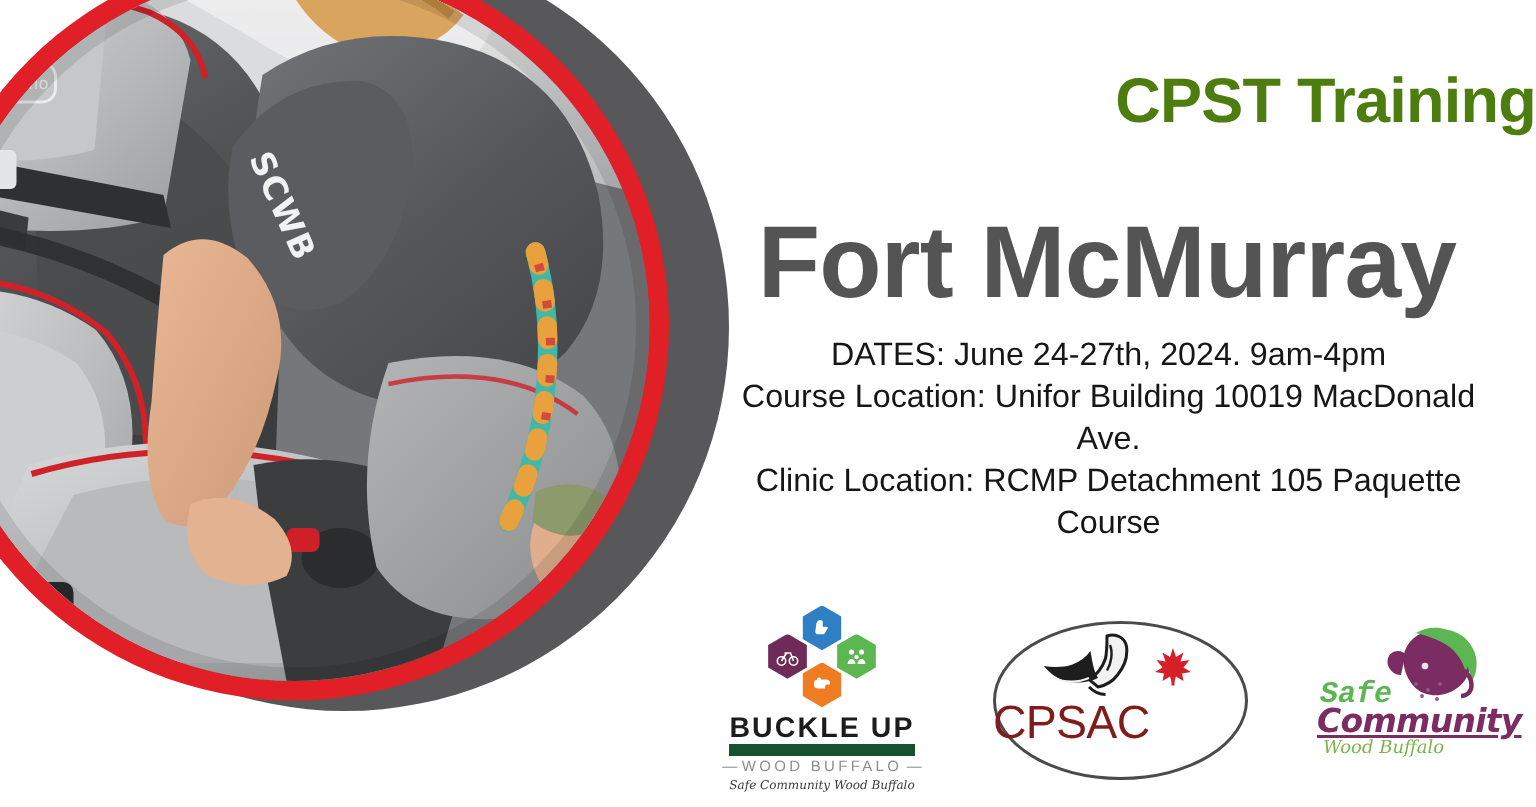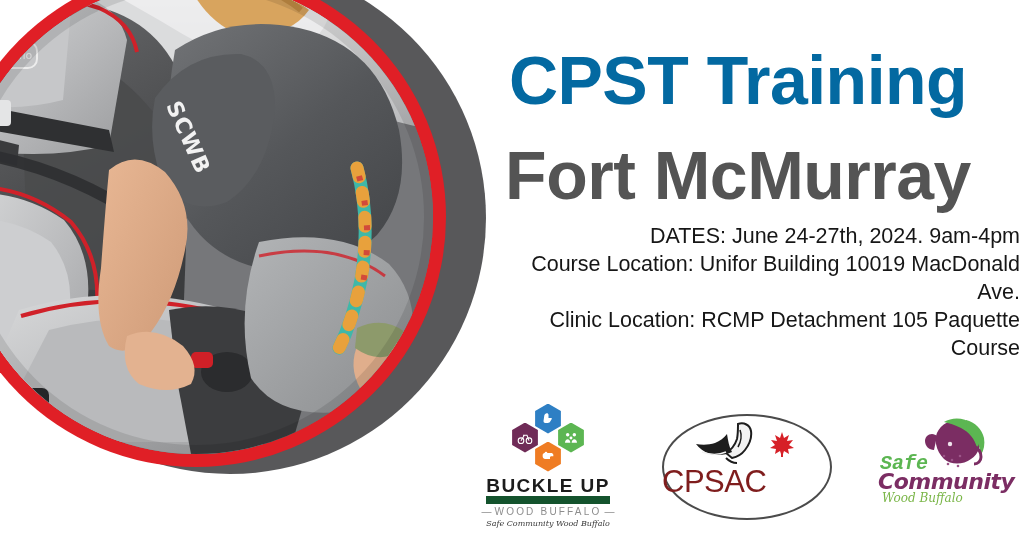--- a/index.html
+++ b/index.html
@@ -71,25 +71,25 @@
     left: 452px;
     top: 0;
     width: 572px;
     height: 538px;
   }
   .title-main {
     position: absolute;
     left: 0;
     top: 46px;
     width: 572px;
-    text-align: center;
-    font-size: 68px;
+    text-align: right;
+    font-size: 42px;
     line-height: 1.02;
     font-weight: bold;
-    color: #0369a1;
+    color: #4d7c0f;
     letter-spacing: -0.5px;
     white-space: nowrap;
   }
   .title-sub {
     position: absolute;
     left: 0;
     top: 140px;
     width: 572px;
     text-align: center;
     font-size: 68px;
@@ -97,21 +97,21 @@
     font-weight: bold;
     color: #545454;
     letter-spacing: -0.5px;
     white-space: nowrap;
   }
   .details {
     position: absolute;
     left: 6px;
     top: 222px;
     width: 562px;
-    text-align: right;
+    text-align: center;
     font-size: 21.5px;
     line-height: 28px;
     color: #161616;
   }
   .details .line { display: block; }
 
   
   .logo-row {
     position: absolute;
     left: 0;
@@ -249,20 +249,21 @@
     position: absolute;
     left: 4px;
     top: 57px;
     font-family: "DejaVu Sans", sans-serif;
     font-style: italic;
     font-weight: bold;
     font-size: 22px;
     color: #7b2d63;
     line-height: 1;
     letter-spacing: -0.5px;
+    text-decoration: underline;
   }
   .sc-wb {
     position: absolute;
     left: 8px;
     top: 78px;
     font-family: "DejaVu Serif", serif;
     font-style: italic;
     font-size: 12px;
     color: #7ab648;
     line-height: 1;

